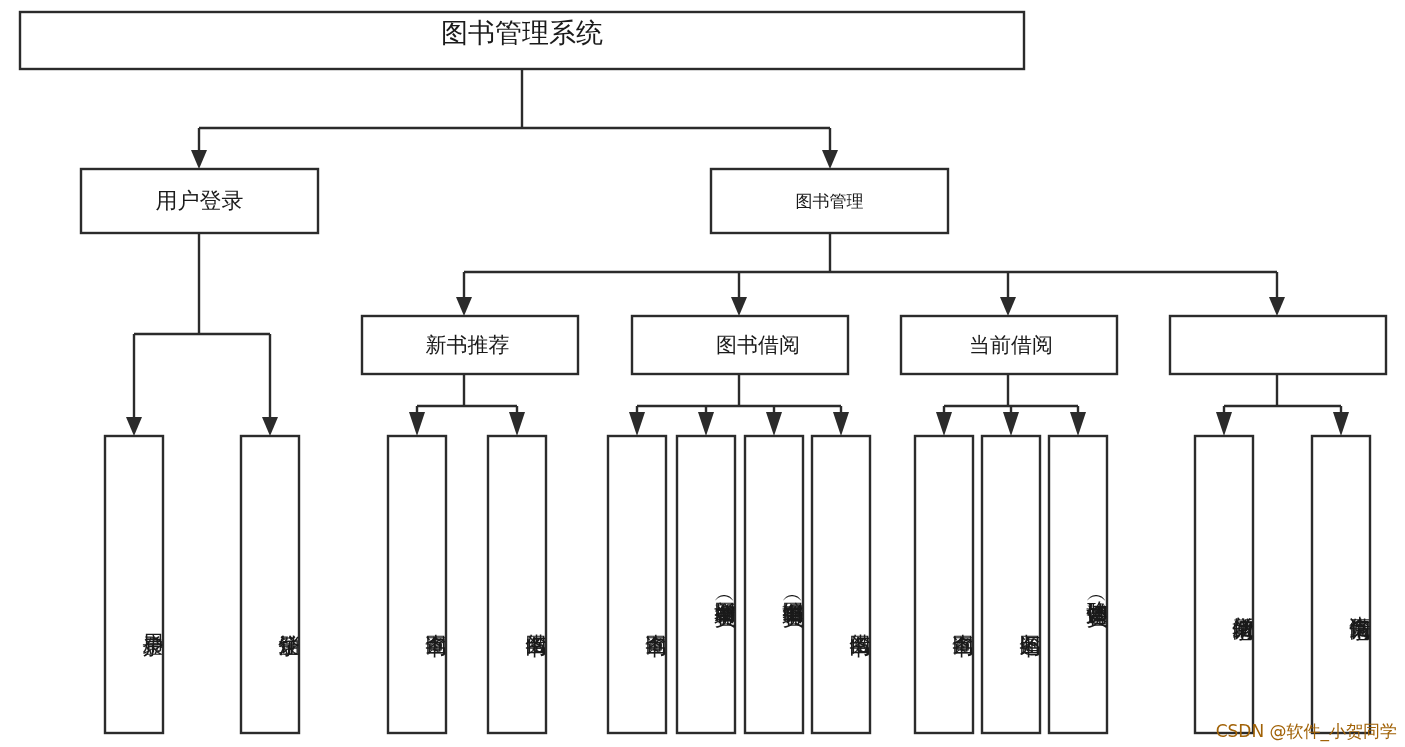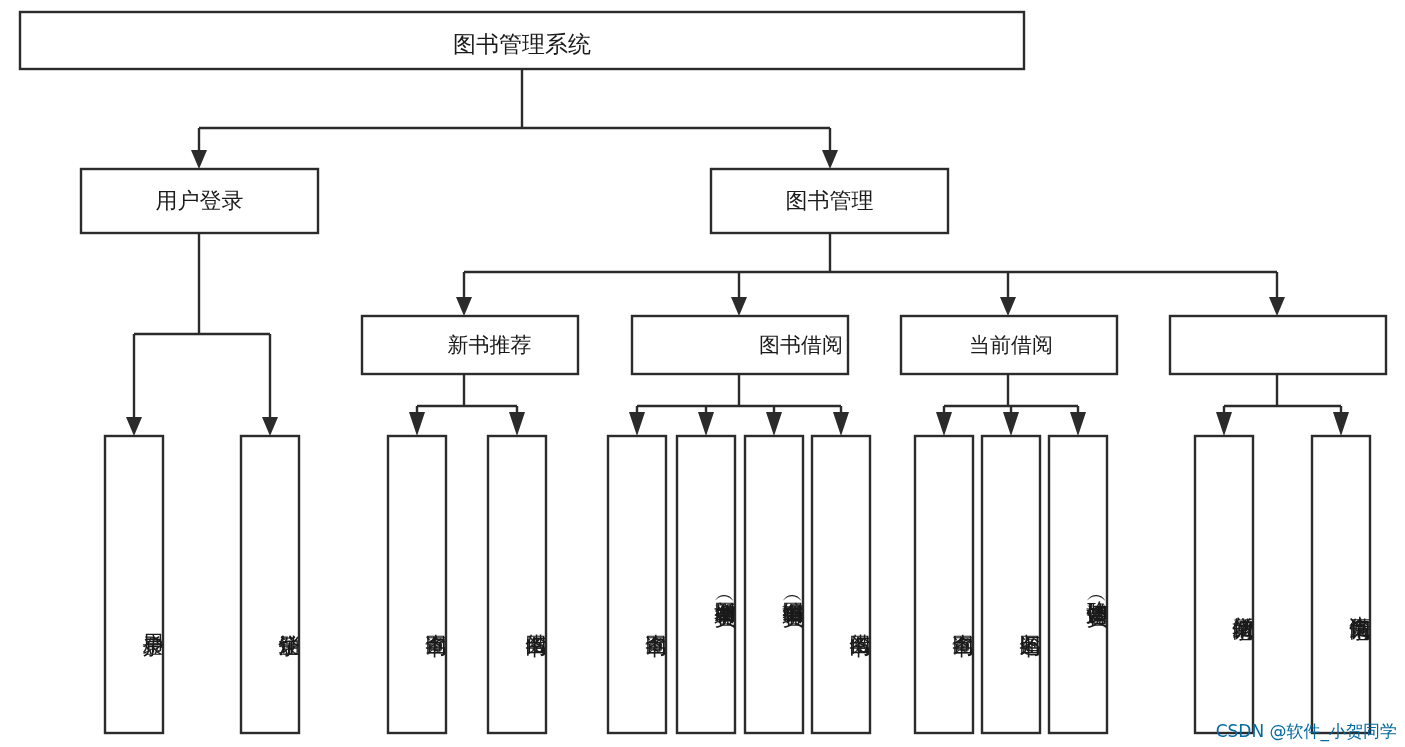--- a/index.html
+++ b/index.html
@@ -66,21 +66,21 @@
     justify-content: center;
     white-space: nowrap;
     pointer-events: none;
   }
   .watermark {
     position: absolute;
     right: 8px;
     bottom: 4px;
     font-family: "DejaVu Sans", "Liberation Sans", sans-serif;
     font-size: 17px;
-    color: #0369a1;
+    color: #a16207;
     white-space: nowrap;
     pointer-events: none;
   }
 </style>
 </head>
 <body>
 
 <div id="diagram-root">
 
   <svg class="canvas" viewBox="0 0 1405 747">
@@ -180,27 +180,27 @@
     <rect class="node-box" x="812" y="436" width="58" height="297"></rect>
 
     <rect class="node-box" x="915" y="436" width="58" height="297"></rect>
     <rect class="node-box" x="982" y="436" width="58" height="297"></rect>
     <rect class="node-box" x="1049" y="436" width="58" height="297"></rect>
 
     <rect class="node-box" x="1195" y="436" width="58" height="297"></rect>
     <rect class="node-box" x="1312" y="436" width="58" height="297"></rect>
   </svg>
 
-  <div class="hlabel" style="left:20px; top:16px; width:1004px; height:57px; font-size:23px;">图书管理系统</div>
+  <div class="hlabel" style="left:20px; top:4px; width:1004px; height:57px; font-size:27px;">图书管理系统</div>
 
   <div class="hlabel" style="left:81px; top:169px; width:237px; height:64px; font-size:22px;">用户登录</div>
-  <div class="hlabel" style="left:711px; top:169px; width:237px; height:64px; font-size:22px;">图书管理</div>
-
-  <div class="hlabel" style="left:384px; top:316px; width:211px; height:58px; font-size:21px;">新书推荐</div>
-  <div class="hlabel" style="left:632px; top:316px; width:252px; height:58px; font-size:21px;padding-left:43px;">图书借阅</div>
+  <div class="hlabel" style="left:711px; top:169px; width:237px; height:64px; font-size:17px;">图书管理</div>
+
+  <div class="hlabel" style="left:362px; top:316px; width:211px; height:58px; font-size:21px;">新书推荐</div>
+  <div class="hlabel" style="left:632px; top:316px; width:252px; height:58px; font-size:21px;">图书借阅</div>
   <div class="hlabel" style="left:901px; top:316px; width:220px; height:58px; font-size:21px;">当前借阅</div>
 
   <div class="vlabel" style="left:105px; top:505px; width:58px; height:228px;">用户登录</div>
   <div class="vlabel" style="left:241px; top:505px; width:58px; height:228px;">注销登录</div>
 
   <div class="vlabel" style="left:388px; top:505px; width:58px; height:228px;">查询图书</div>
   <div class="vlabel" style="left:488px; top:505px; width:58px; height:228px;">借阅图书</div>
 
   <div class="vlabel" style="left:608px; top:505px; width:58px; height:228px;">查询图书</div>
   <div class="vlabel" style="left:677px; top:444px; width:58px; height:289px;">新增图书（管理员）</div>

